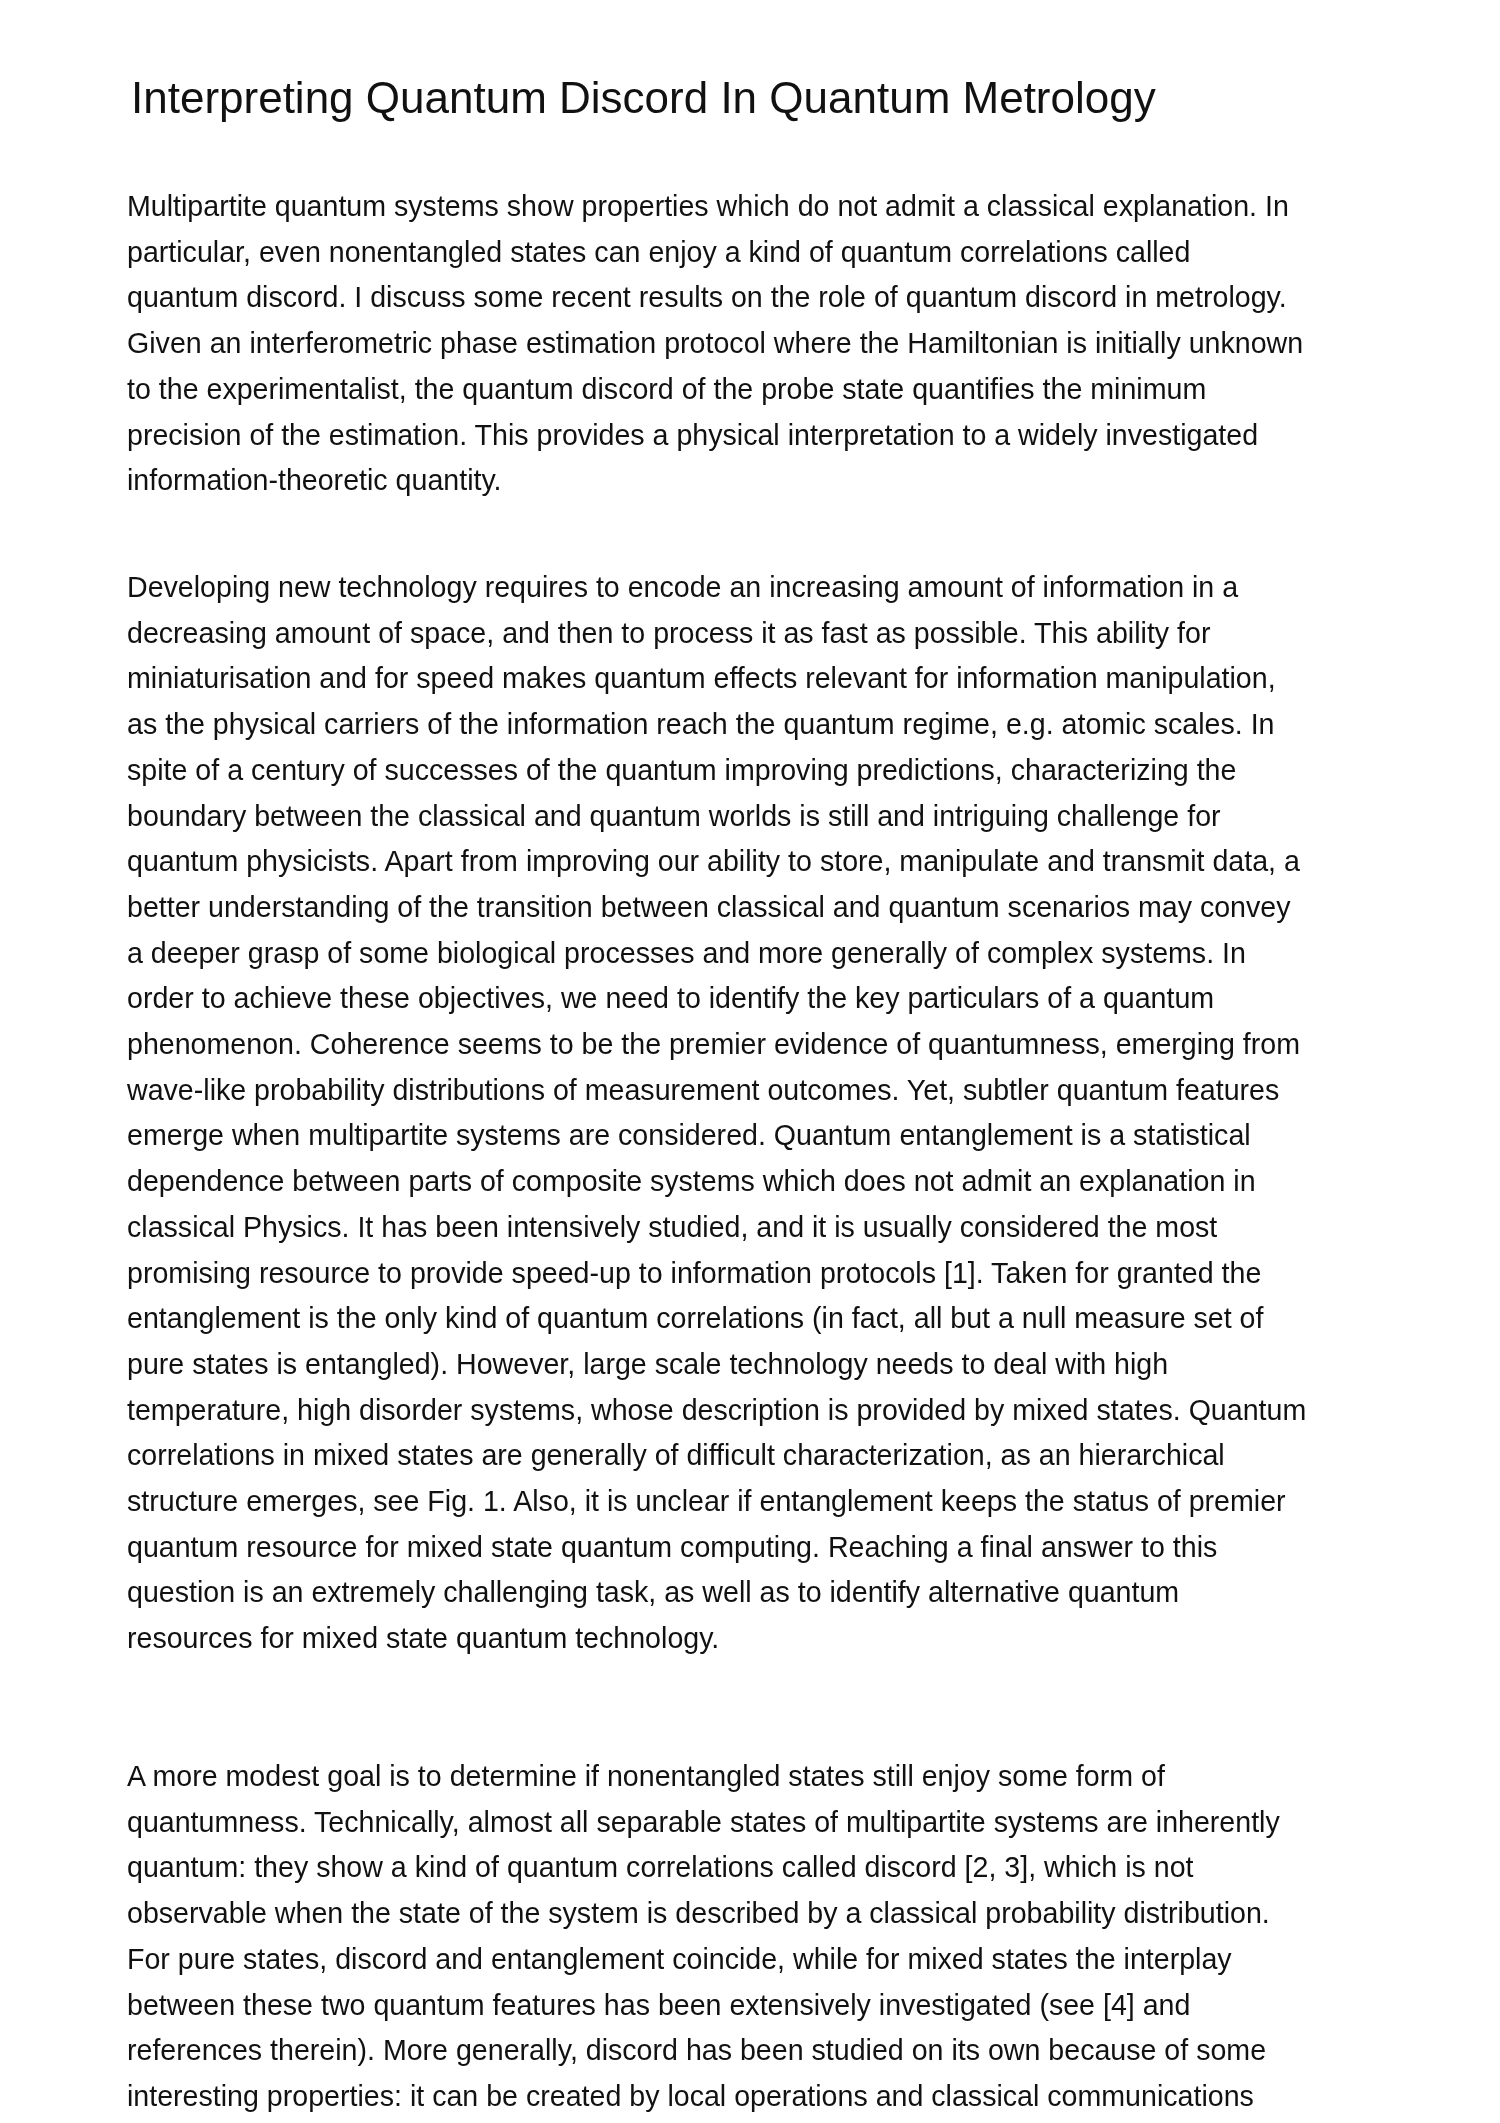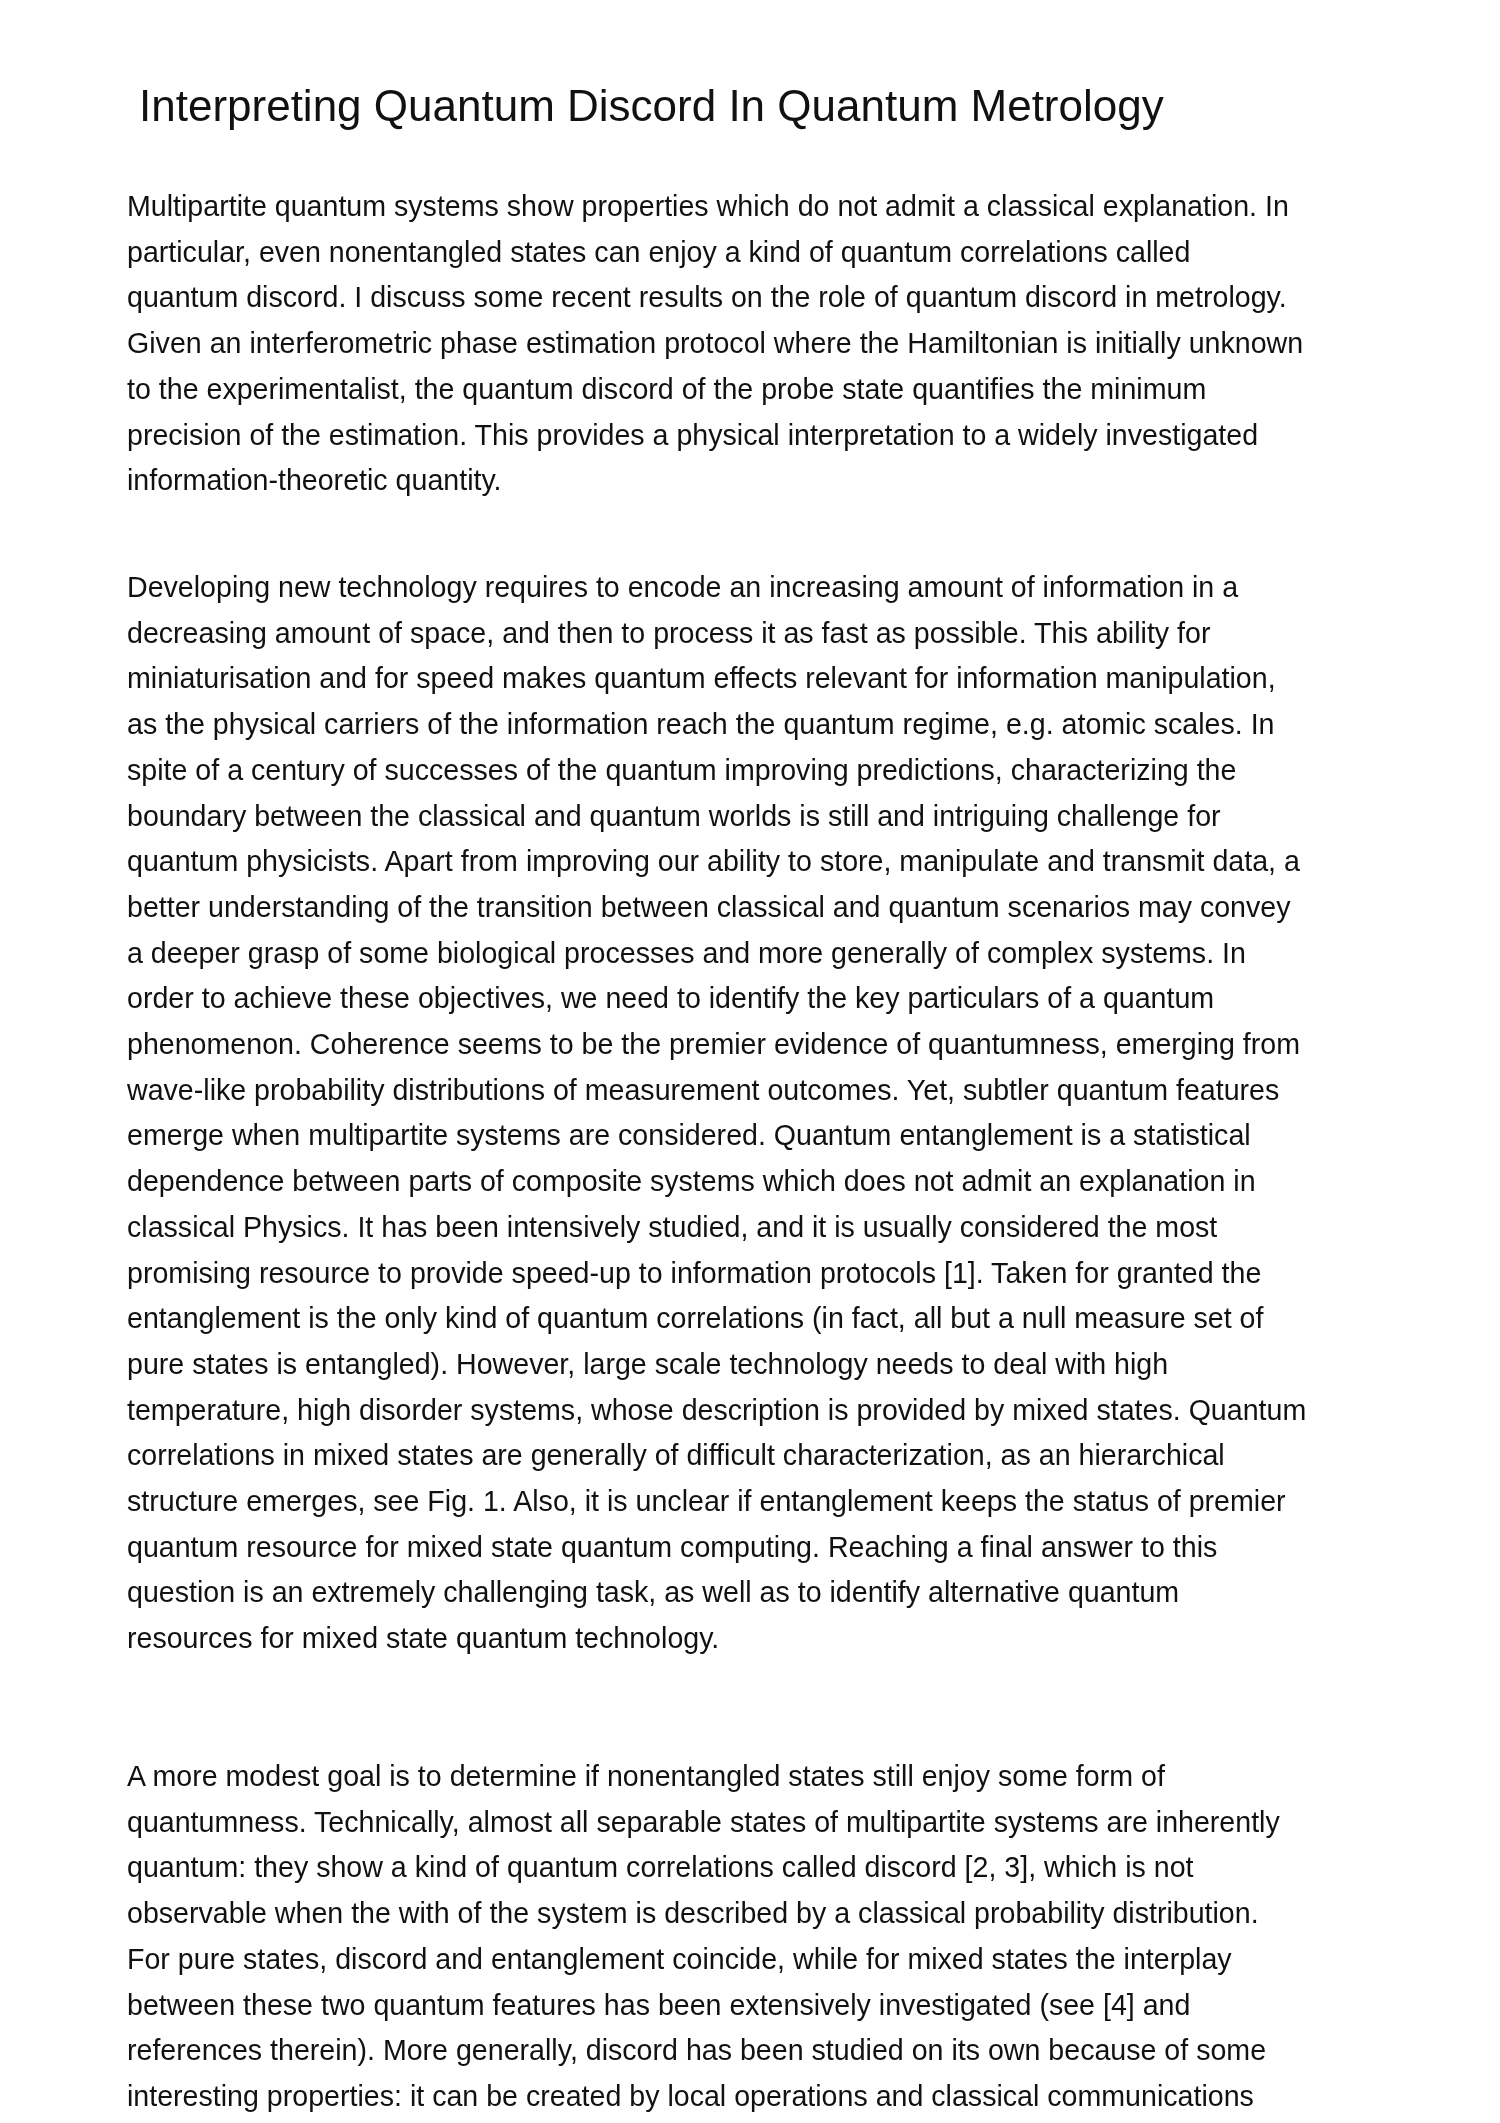--- a/index.html
+++ b/index.html
@@ -2,21 +2,21 @@
 <html><head>
 <meta charset="utf-8">
 <style>
   html, body { margin: 0; padding: 0; background: #ffffff; }
   body { width: 1500px; height: 2123px; position: relative; overflow: hidden; }
   .page { position: absolute; left: 127px; top: 0; width: 1300px; color: #111111; }
   .title {
     position: absolute; left: 0; top: 66px;
     font-family: "Liberation Sans", sans-serif;
     font-size: 44px; line-height: 56px; white-space: nowrap;
-    color: #111111; margin: 12px; font-weight: normal;
+    color: #111111; margin: 4px; font-weight: normal;
   }
   .para {
     position: absolute; left: 0; margin: 0;
     font-family: "Liberation Sans", sans-serif;
     font-size: 28.6px; line-height: 45.7px; color: #111111;
   }
   .line { display: block; white-space: nowrap; }
   #p1 { top: 184px; }
   #p2 { top: 529px; margin-top: 36px; }
   #p3 { top: 1714px; margin-top: 40px; }
@@ -59,19 +59,19 @@
       <span class="line">correlations in mixed states are generally of difficult characterization, as an hierarchical</span>
       <span class="line">structure emerges, see Fig. 1. Also, it is unclear if entanglement keeps the status of premier</span>
       <span class="line">quantum resource for mixed state quantum computing. Reaching a final answer to this</span>
       <span class="line">question is an extremely challenging task, as well as to identify alternative quantum</span>
       <span class="line">resources for mixed state quantum technology.</span>
     </p>
   <p class="para" id="p3">
       <span class="line">A more modest goal is to determine if nonentangled states still enjoy some form of</span>
       <span class="line">quantumness. Technically, almost all separable states of multipartite systems are inherently</span>
       <span class="line">quantum: they show a kind of quantum correlations called discord [2, 3], which is not</span>
-      <span class="line">observable when the with of the system is described by a classical probability distribution.</span>
+      <span class="line">observable when the state of the system is described by a classical probability distribution.</span>
       <span class="line">For pure states, discord and entanglement coincide, while for mixed states the interplay</span>
       <span class="line">between these two quantum features has been extensively investigated (see [4] and</span>
       <span class="line">references therein). More generally, discord has been studied on its own because of some</span>
       <span class="line">interesting properties: it can be created by local operations and classical communications</span>
     </p>
 </div>
 
 </body></html>

